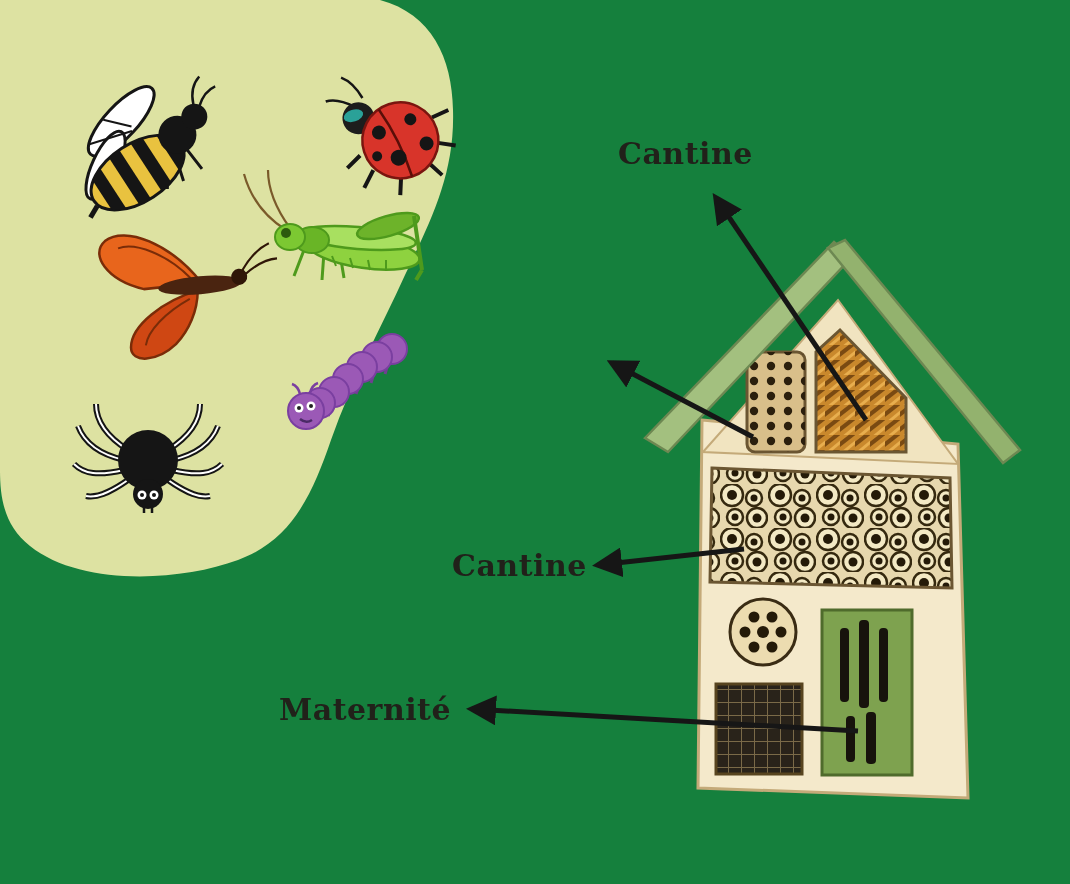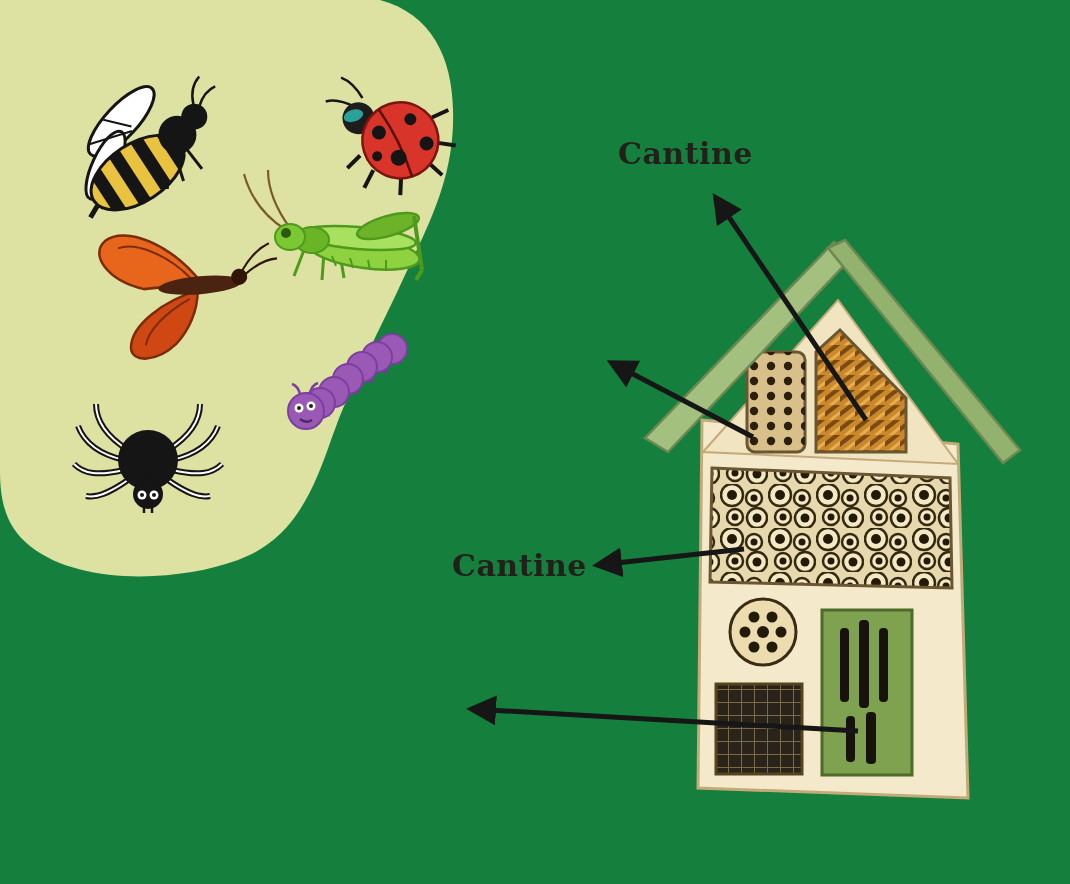--- a/index.html
+++ b/index.html
@@ -214,14 +214,15 @@
   <g stroke="#161616" stroke-width="5" fill="none">
     <line x1="866" y1="420" x2="716" y2="198" marker-end="url(#arrow)"></line>
     <line x1="753" y1="437" x2="612" y2="363" marker-end="url(#arrow)"></line>
     <line x1="744" y1="549" x2="598" y2="565" marker-end="url(#arrow)"></line>
     <line x1="858" y1="731" x2="472" y2="709" marker-end="url(#arrow)"></line>
   </g>
 </svg>
 
 <div class="lbl" style="left:618px;top:136px">Cantine</div>
 <div class="lbl" style="left:452px;top:548px">Cantine</div>
+<div class="lbl" style="left:279px;top:692px">Maternité</div>
 
 </div>
 
 </body></html>

